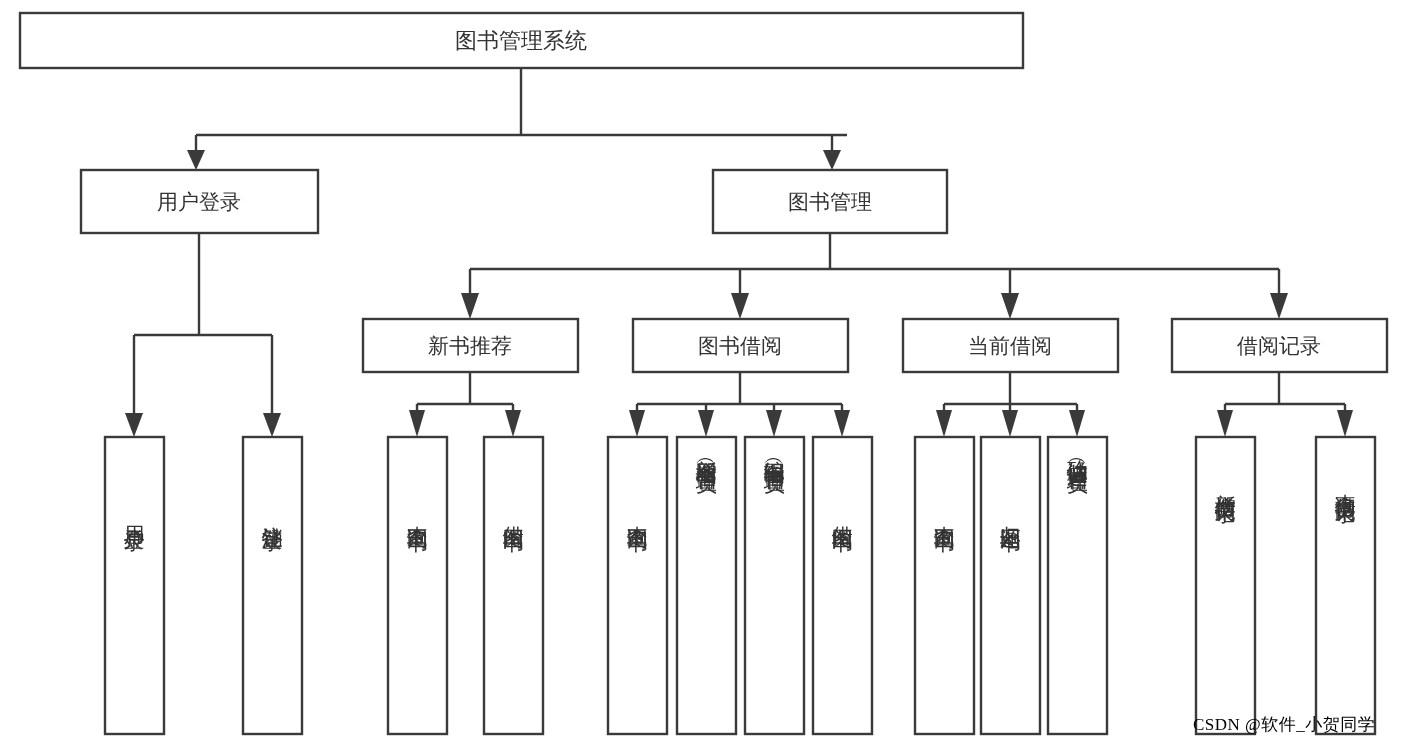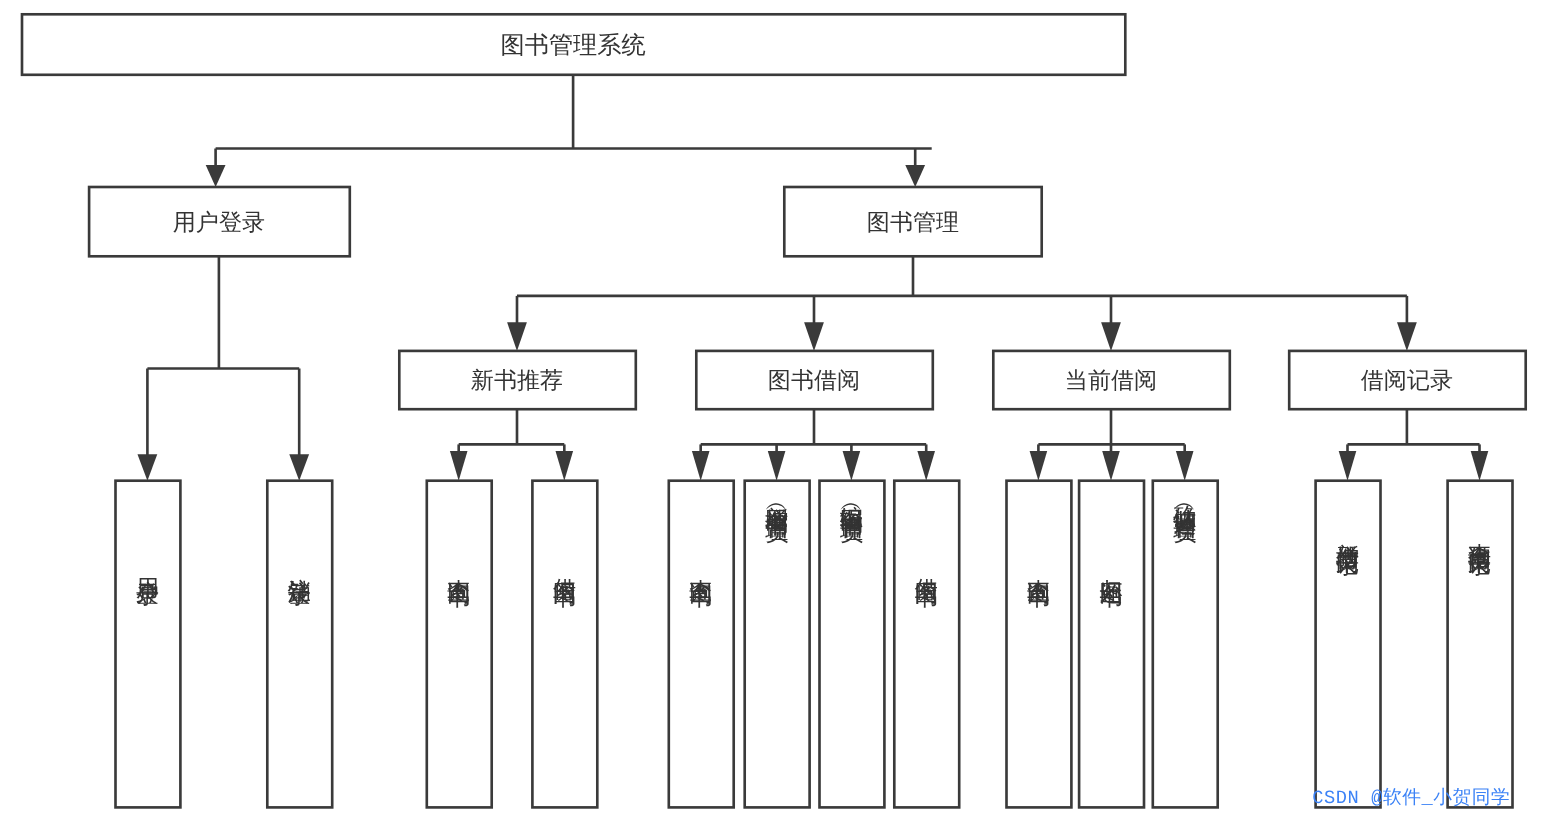--- a/index.html
+++ b/index.html
@@ -67,23 +67,23 @@
     color: #333333;
     text-align: center;
     white-space: nowrap;
     pointer-events: none;
     transform: translateX(-50%);
   }
   .watermark {
     position: absolute;
     left: 1193px;
     top: 713px;
-    font-family: Liberation Mono, monospace;
+    font-family: Liberation Serif, serif;
     font-size: 17px;
-    color: #3b82f6;
+    color: #000000;
     white-space: nowrap;
     letter-spacing: 0.5px;
     text-align: right;
   }
 </style>
 </head>
 <body>
 
 <div id="diagram-root">
 

